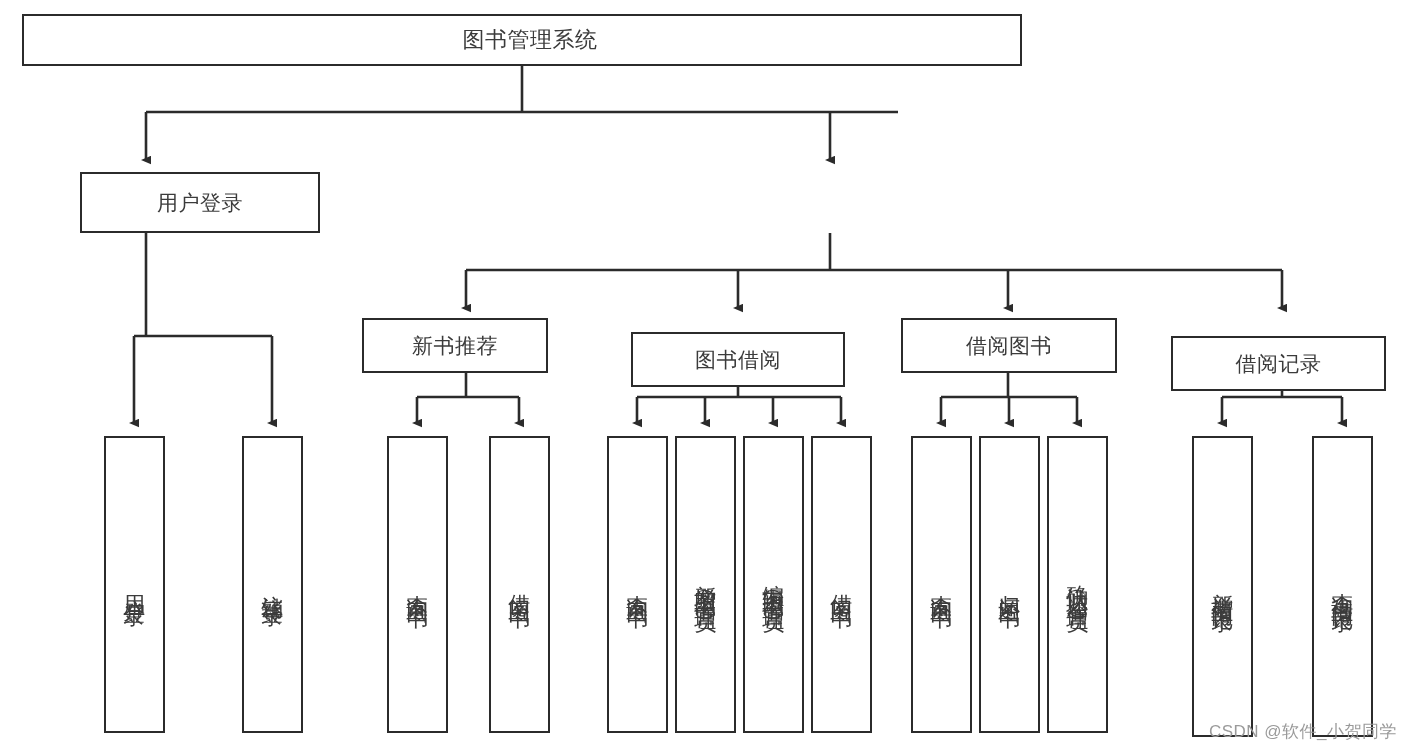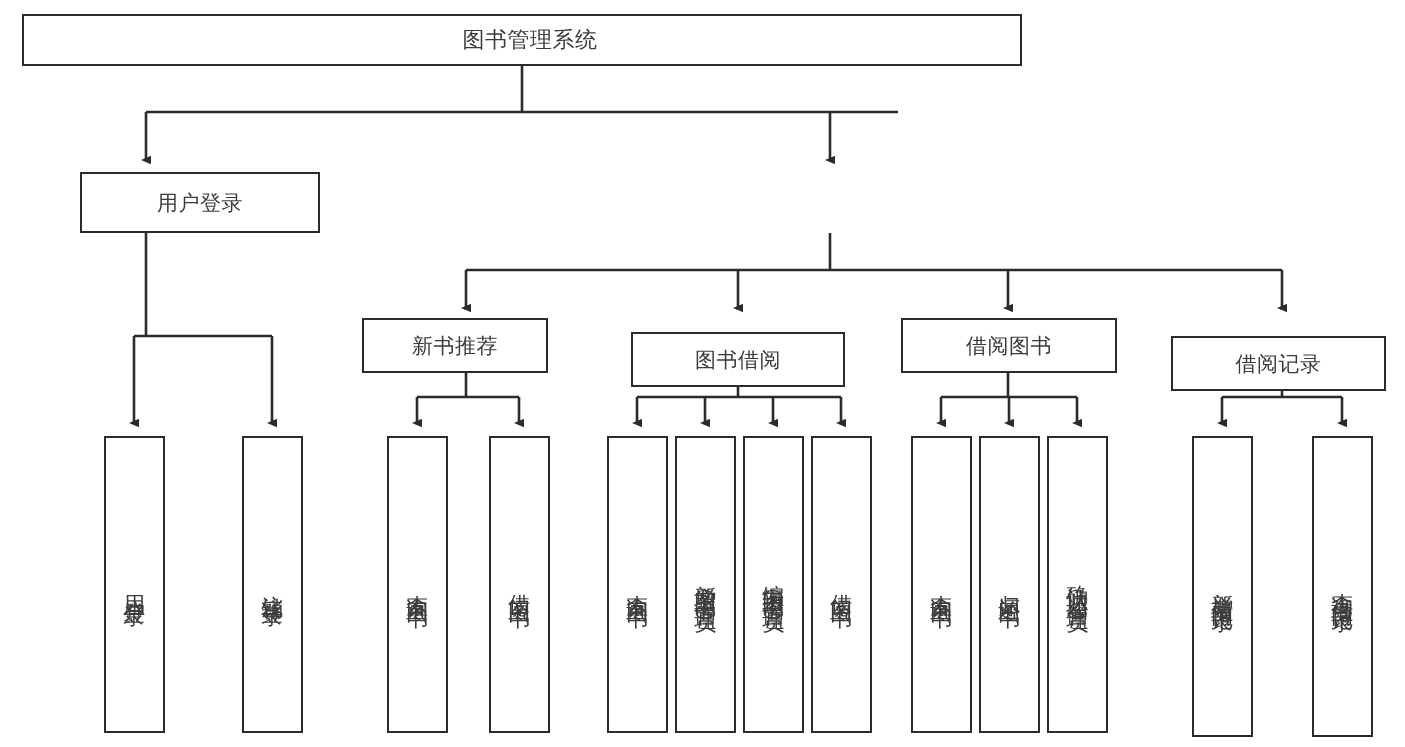--- a/index.html
+++ b/index.html
@@ -183,14 +183,15 @@
     <span class="txt">确认归还（管理员）</span>
   </div>
 
   <div class="node vtext" style="left:1192px; top:436px; width:61px; height:301px;">
     <span class="txt">新增借阅记录</span>
   </div>
   <div class="node vtext" style="left:1312px; top:436px; width:61px; height:301px;">
     <span class="txt">查询借阅记录</span>
   </div>
 
+  <div id="watermark">CSDN @软件_小贺同学</div>
 
 </div>
 
 </body></html>

